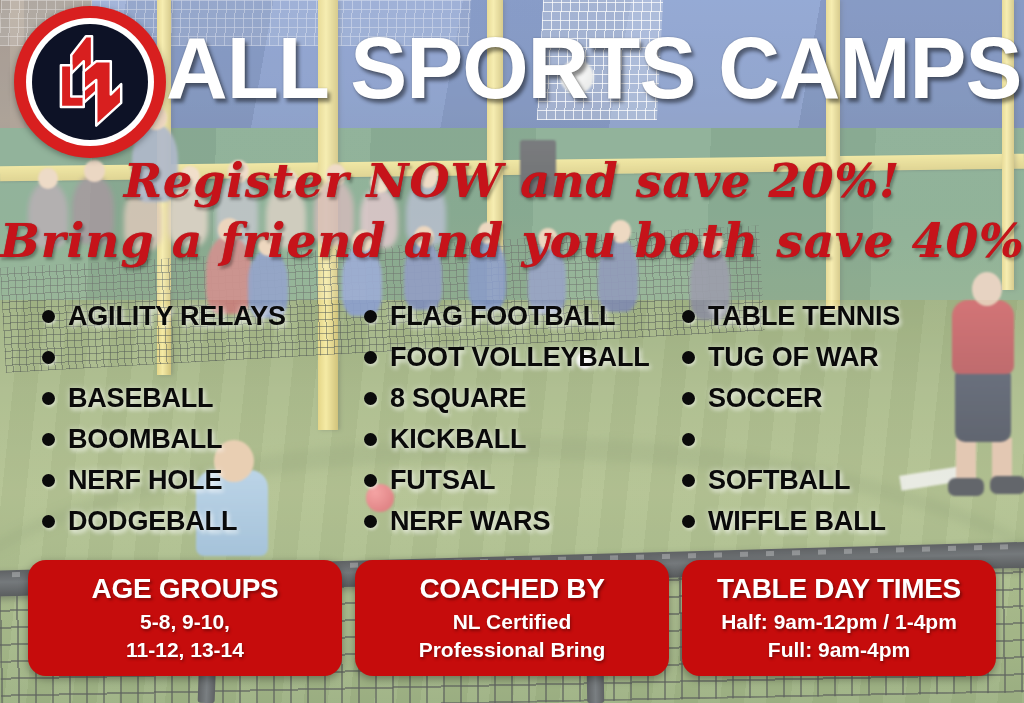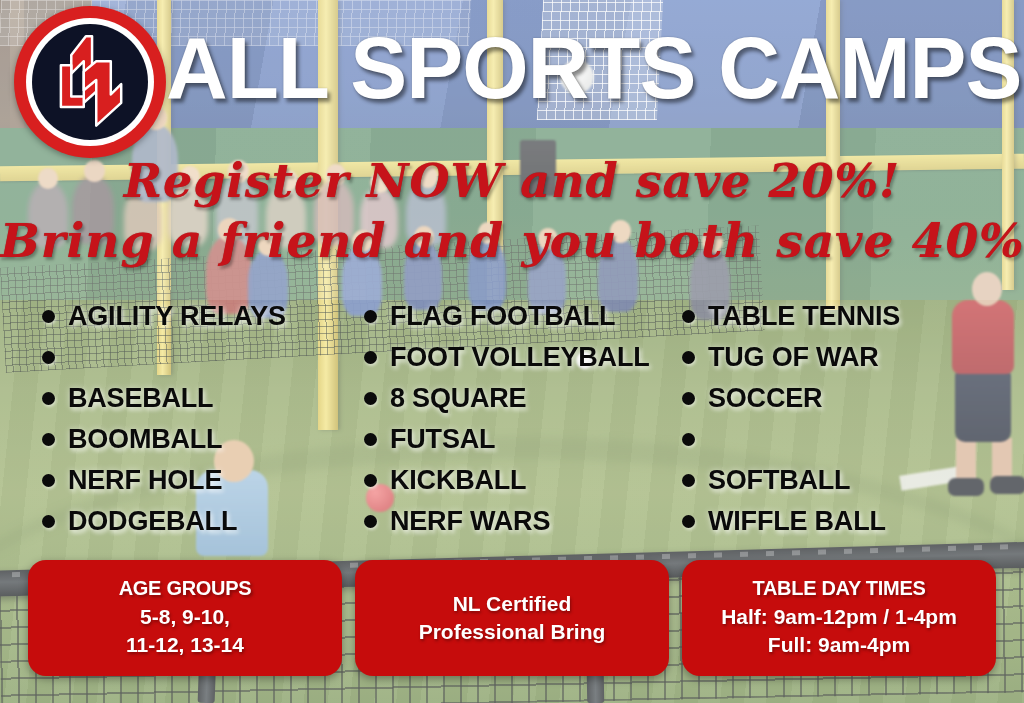--- a/index.html
+++ b/index.html
@@ -222,21 +222,21 @@
   .boxes{position:absolute;left:0;top:560px;width:100%;height:125px;display:flex;
     justify-content:space-between;padding:0 28px;}
   .box{
     background:#c60c0c;border-radius:18px;
     width:314px;height:116px;
     display:flex;flex-direction:column;align-items:center;justify-content:center;
     color:#ffffff;
     box-shadow:0 3px 8px rgba(0,0,0,.35);
     padding:4px 8px;
   }
-  .box-title{font-size:20px;font-weight:bold;line-height:1.15;
+  .box-title{font-size:28px;font-weight:bold;line-height:1.15;
     text-shadow:2px 2px 3px rgba(0,0,0,.35);margin-bottom:3px;letter-spacing:-.3px;}
   .box-line{font-size:21px;font-weight:bold;line-height:1.32;
     text-shadow:1px 2px 3px rgba(0,0,0,.35);}
 </style>
 </head>
 <body>
 
 <div id="flyer">
 
   <div class="photo">
@@ -382,25 +382,25 @@
         <div class="sport">
             <span class="dot"></span>
             <span>FOOT VOLLEYBALL</span>
           </div>
         <div class="sport">
             <span class="dot"></span>
             <span>8 SQUARE</span>
           </div>
         <div class="sport">
             <span class="dot"></span>
+            <span>KICKBALL</span>
+          </div>
+        <div class="sport">
+            <span class="dot"></span>
             <span>FUTSAL</span>
-          </div>
-        <div class="sport">
-            <span class="dot"></span>
-            <span>KICKBALL</span>
           </div>
         <div class="sport">
             <span class="dot"></span>
             <span>NERF WARS</span>
           </div>
       </div>
 
       <div class="col c3">
         <div class="sport">
             <span class="dot"></span>
@@ -431,20 +431,21 @@
 
     <div class="boxes">
 
       <div class="box">
         <div class="box-title">AGE GROUPS</div>
         <div class="box-line">5-8, 9-10,</div>
         <div class="box-line">11-12, 13-14</div>
       </div>
 
       <div class="box">
+        <div class="box-title">COACHED BY</div>
         <div class="box-line">NL Certified</div>
         <div class="box-line">Professional Bring</div>
       </div>
 
       <div class="box">
         <div class="box-title">TABLE DAY TIMES</div>
         <div class="box-line">Half: 9am-12pm / 1-4pm</div>
         <div class="box-line">Full: 9am-4pm</div>
       </div>
 

